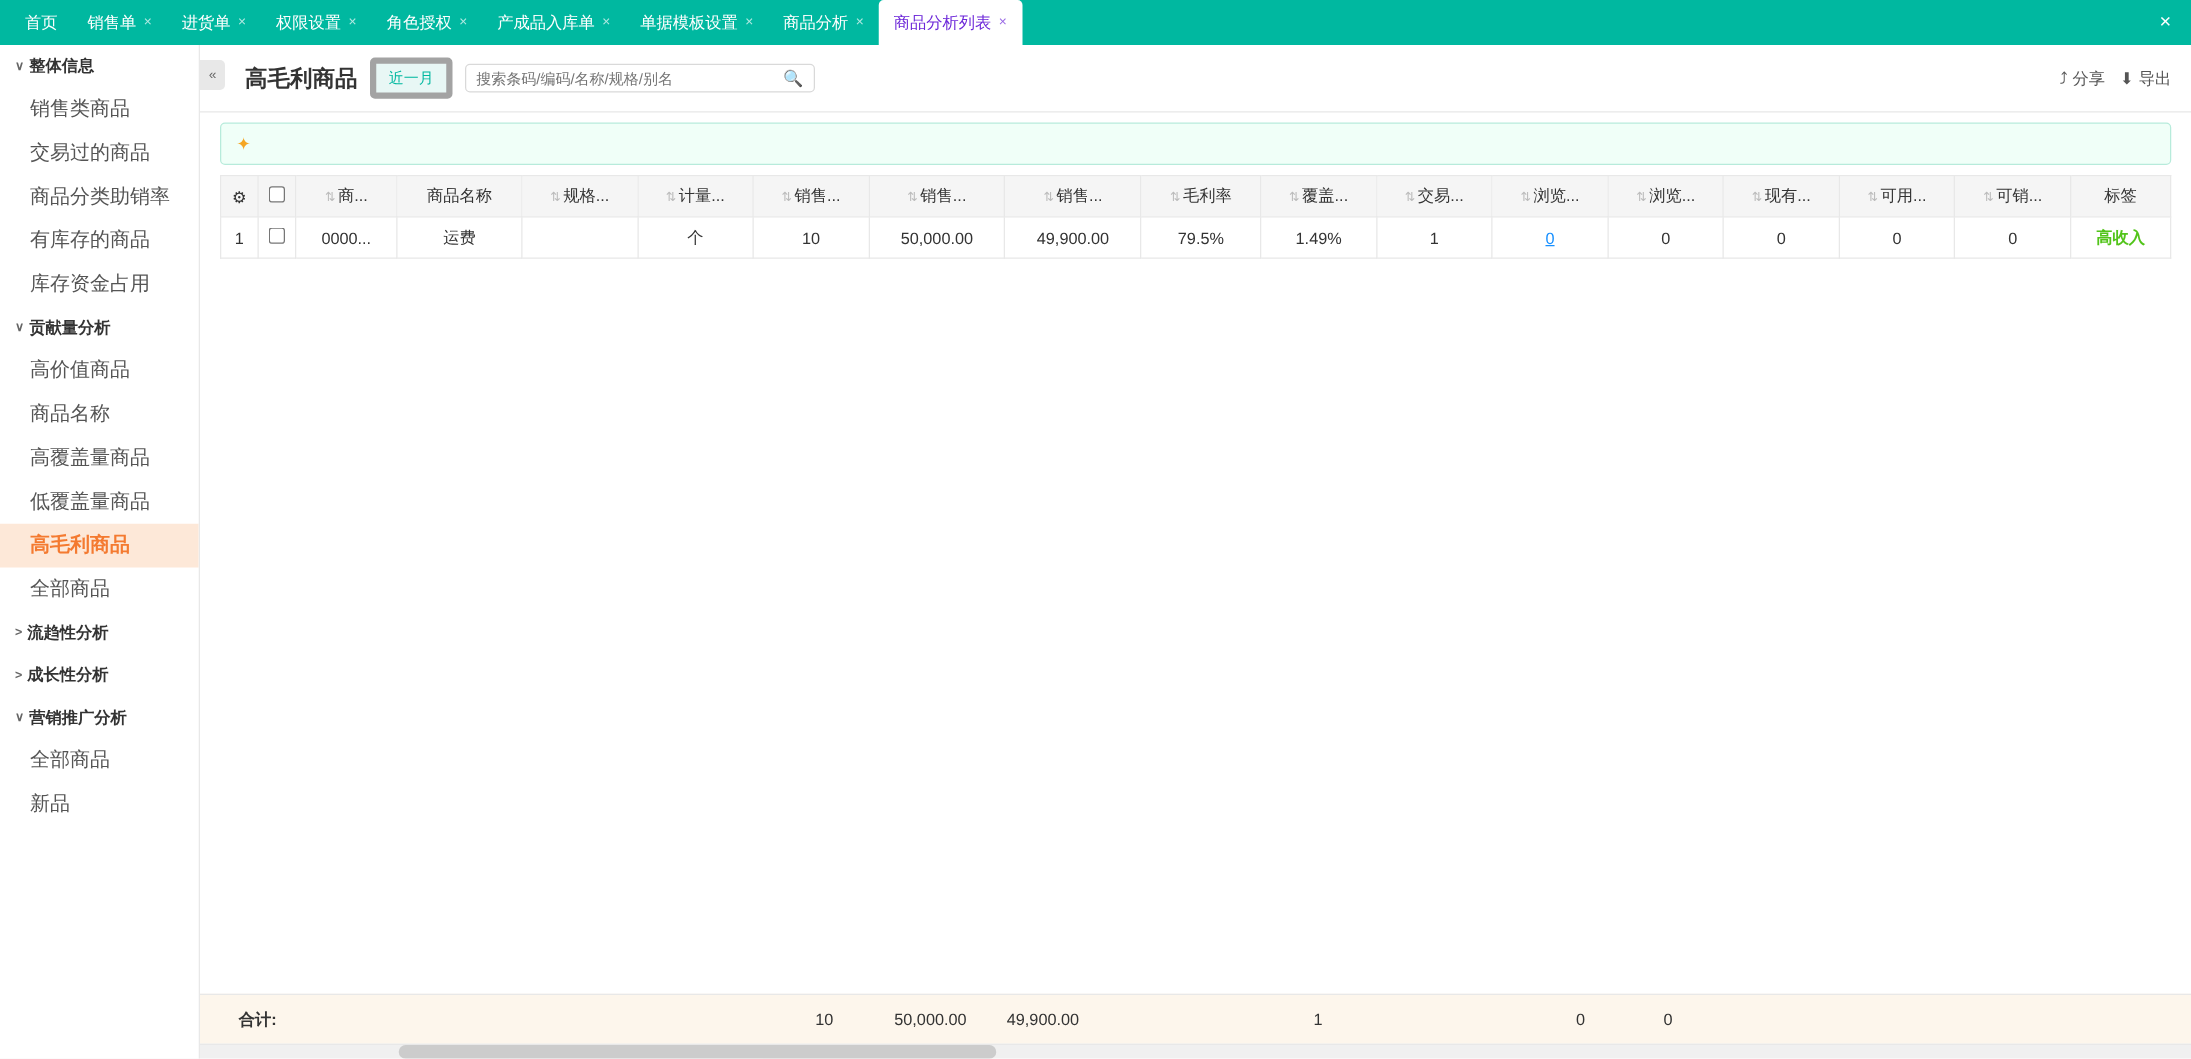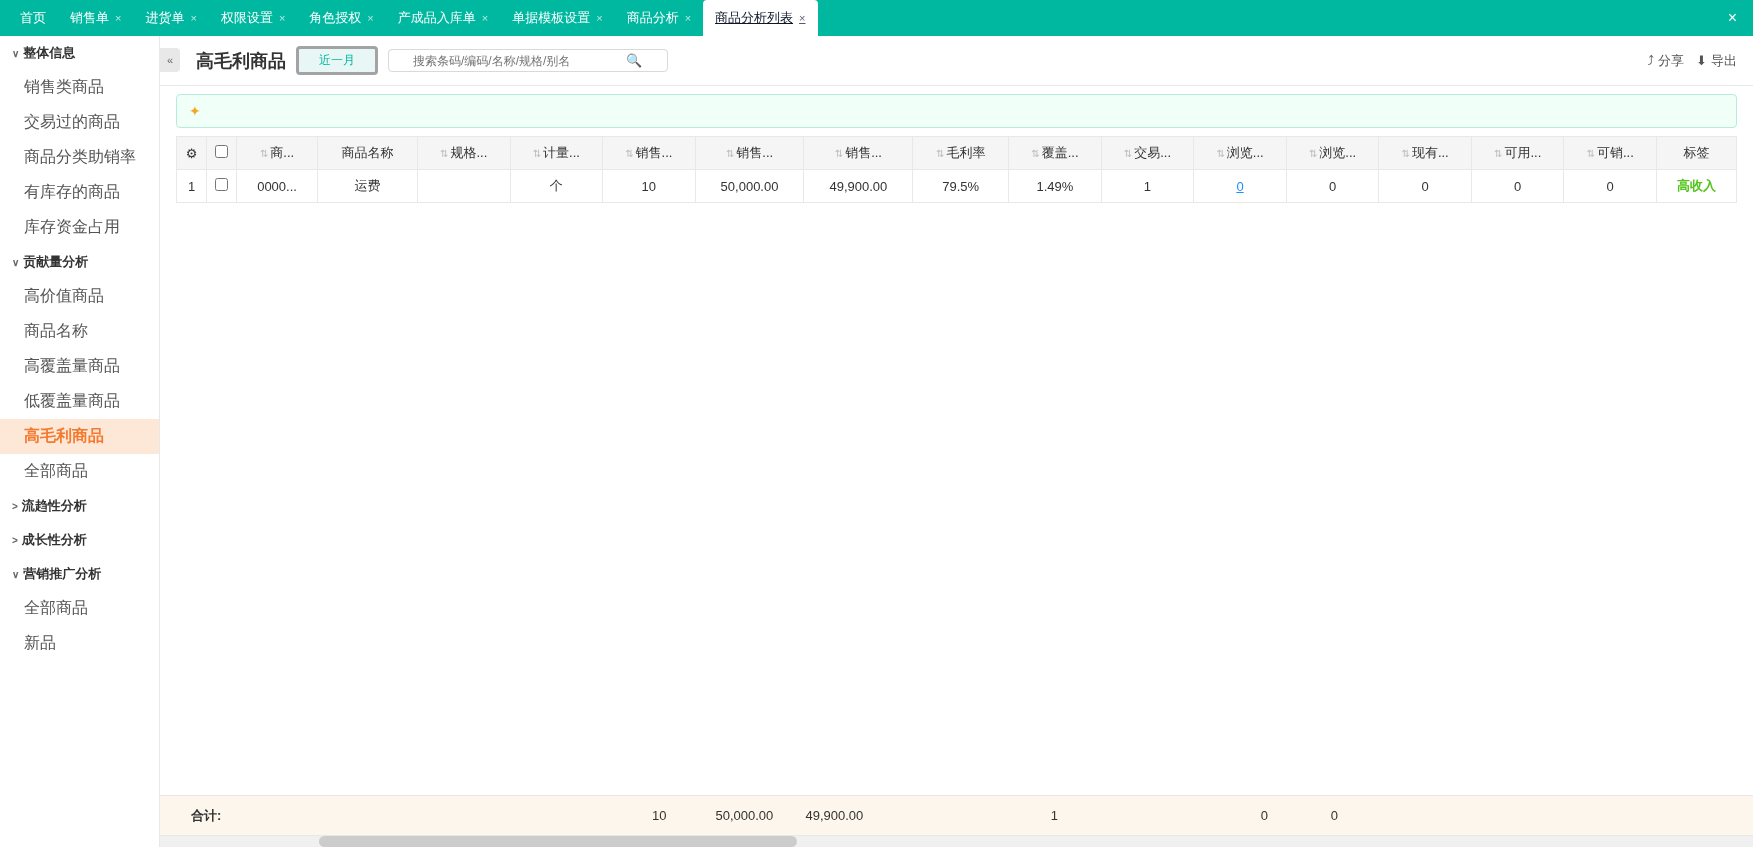--- a/index.html
+++ b/index.html
@@ -19,21 +19,21 @@
       padding: 0 12px;
       height: 36px;
       display: flex;
       align-items: center;
       cursor: pointer;
       white-space: nowrap;
       color: #fff;
       font-size: 13px;
       gap: 4px;
     }
-    .nav-tab.active { background: #fff; color: #0f172a; border-radius: 4px 4px 0 0; text-decoration: underline; }
+    .nav-tab.active { background: #fff; color: #6d28d9; border-radius: 4px 4px 0 0; }
     .nav-tab .close-x { font-size: 11px; opacity: 0.7; margin-left: 2px; }
     .nav-close-all {
       margin-left: auto;
       color: #fff;
       cursor: pointer;
       font-size: 16px;
       padding: 0 8px;
     }
 
     
@@ -105,32 +105,32 @@
       gap: 10px;
     }
     .page-title-text {
       font-size: 18px;
       font-weight: bold;
       color: #333;
     }
     .filter-btn {
       background: #e8f7f5;
       color: #00b8a0;
-      border: 3px solid #a3a3a3;
+      border: 5px solid #a3a3a3;
       border-radius: 4px;
-      padding: 3px 20px;
+      padding: 3px 10px;
       font-size: 12px;
       cursor: pointer;
     }
     .search-box {
       display: flex;
       align-items: center;
       border: 1px solid #d9d9d9;
       border-radius: 4px;
-      padding: 3px 24px;
+      padding: 3px 8px;
       gap: 4px;
       flex: 1;
       max-width: 280px;
     }
     .search-box input {
       border: none;
       outline: none;
       font-size: 12px;
       width: 100%;
       color: #aaa;

